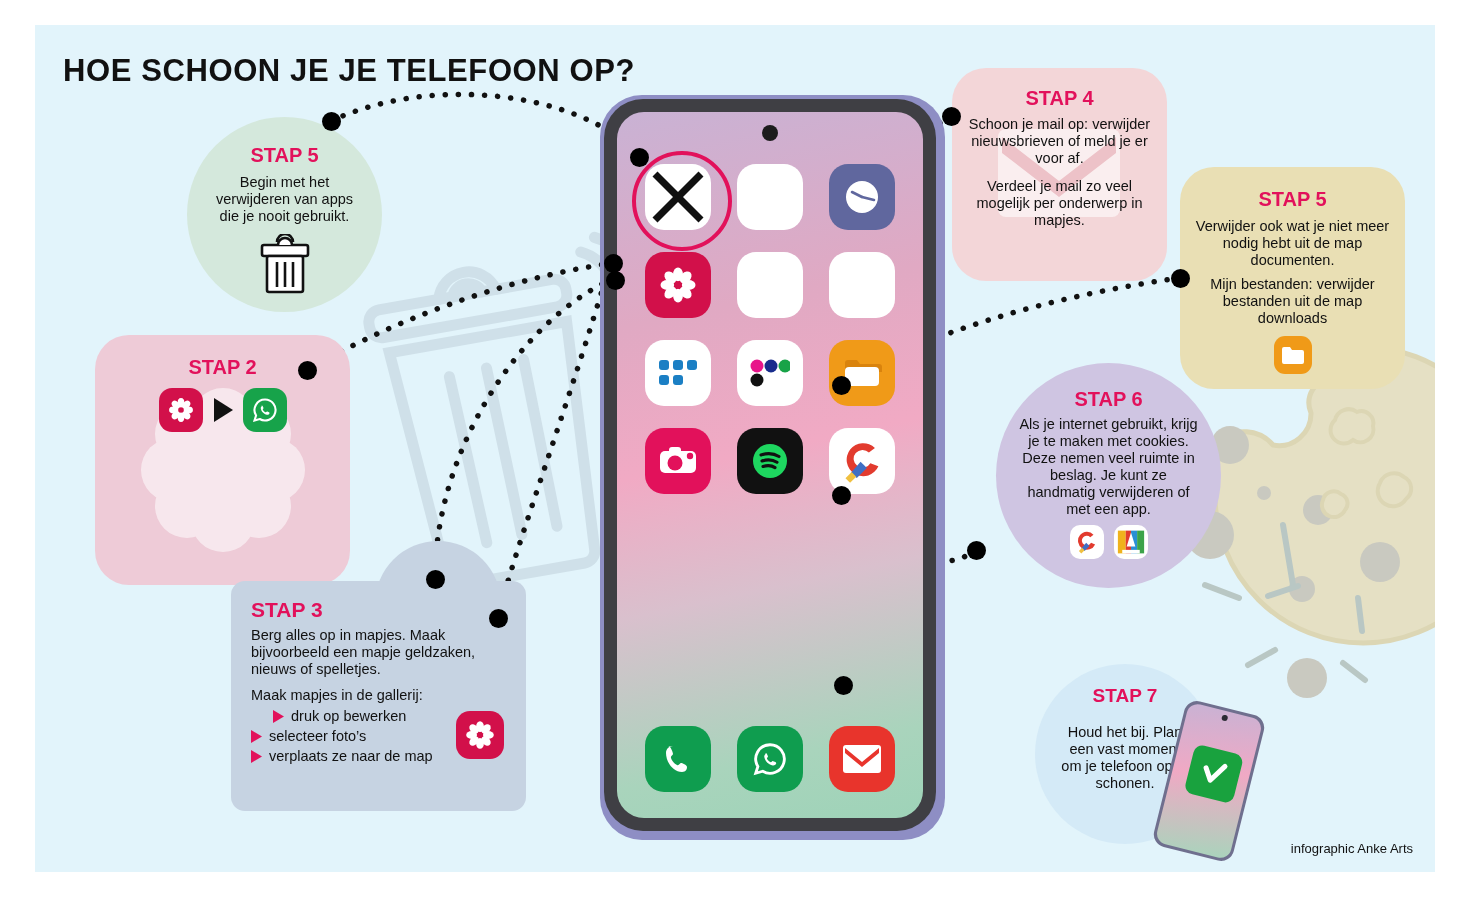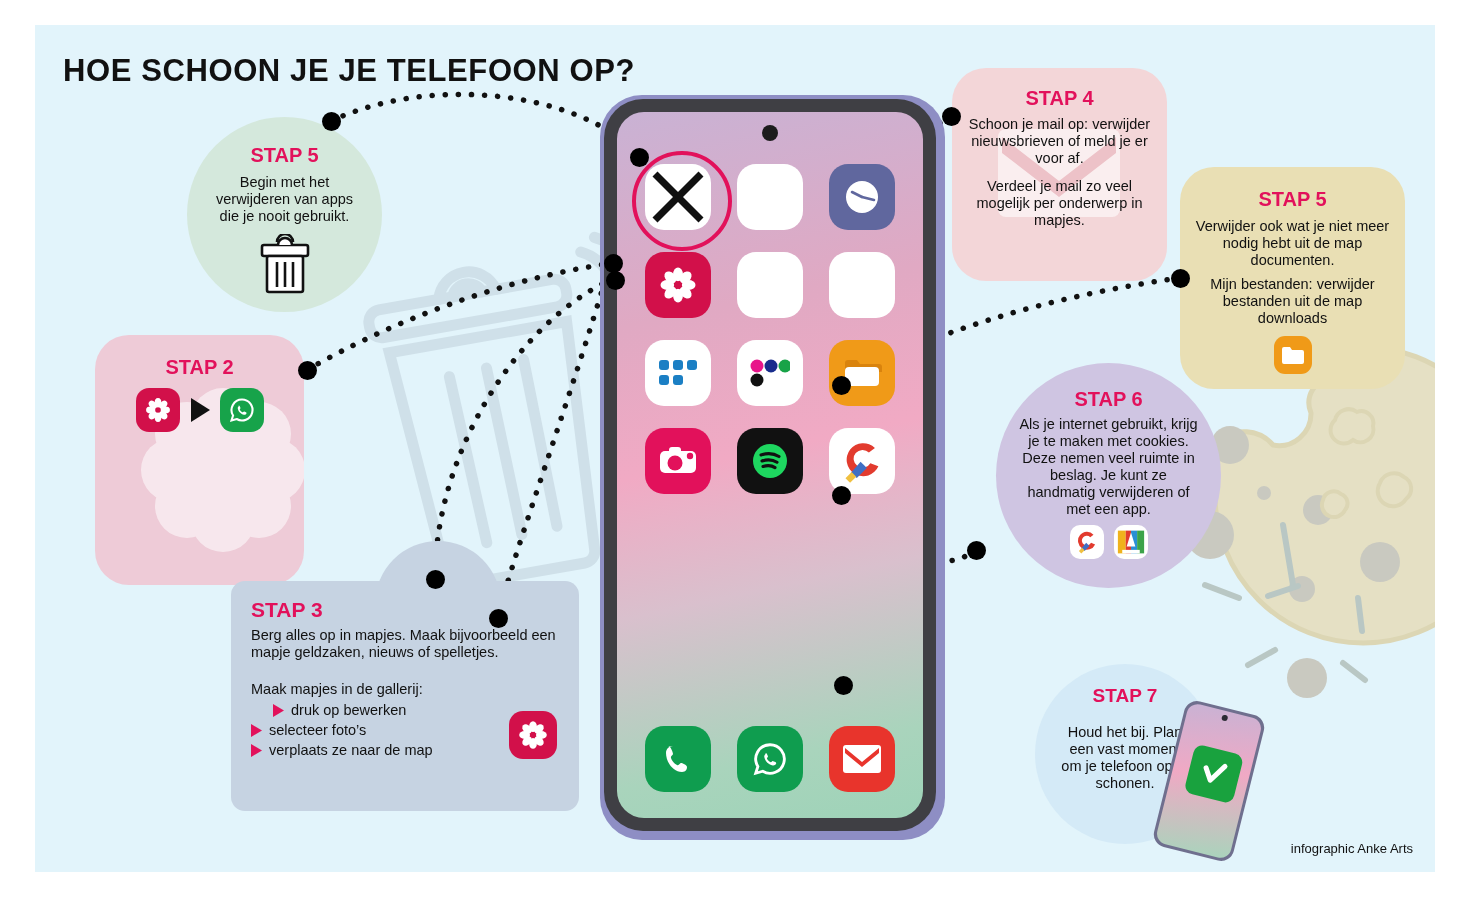--- a/index.html
+++ b/index.html
@@ -117,21 +117,21 @@
         <path d="M20 11 a7 7 0 0 1 14 0" fill="#fff"></path>
         <path d="M19 8 a8 8 0 0 1 16 0"></path>
         <rect x="9" y="22" width="36" height="36" rx="2" fill="#fff"></rect>
         <line x1="19" y1="28" x2="19" y2="53"></line>
         <line x1="27" y1="28" x2="27" y2="53"></line>
         <line x1="35" y1="28" x2="35" y2="53"></line>
       </g>
     </svg>
   </div>
 
-  <div class="bubble rr" style="left:60px;top:310px;width:209px;height:250px;background:#eecbd7;padding-top:22px;overflow:hidden;">
+  <div class="bubble rr" style="left:60px;top:310px;width:255px;height:250px;background:#eecbd7;padding-top:22px;overflow:hidden;">
     <svg width="200" height="200" viewBox="0 0 100 100" style="position:absolute;left:28px;top:35px;opacity:.55">
       <g fill="#fff">
         <circle cx="50" cy="25" r="16"></circle>
             <circle cx="50" cy="75" r="16"></circle>
         <circle cx="25" cy="50" r="16"></circle>
             <circle cx="75" cy="50" r="16"></circle>
         <circle cx="32" cy="32" r="16"></circle>
             <circle cx="68" cy="32" r="16"></circle>
         <circle cx="32" cy="68" r="16"></circle>
             <circle cx="68" cy="68" r="16"></circle>
@@ -160,26 +160,26 @@
           </svg>
       <div style="width:44px;height:44px;border-radius:13px;background:#17a34a;display:flex;align-items:center;justify-content:center;">
         <svg width="28" height="28" viewBox="0 0 32 32">
               <path d="M16 4a12 12 0 0 0-10.2 18.3L4 28l5.9-1.7A12 12 0 1 0 16 4z" fill="none" stroke="#fff" stroke-width="2.4"></path>
               <path d="M12 11c.6-.3 1.1 0 1.4.7l.8 1.8c.2.5 0 .9-.4 1.3-.4.4-.5.6-.2 1.1.6 1 1.6 2 2.7 2.6.5.3.8.2 1.1-.2.4-.5.8-.7 1.3-.5l1.8.8c.7.3.9.8.6 1.4-.5 1-1.6 1.6-2.8 1.4-3.4-.5-6.6-3.7-7.1-7.1-.2-1.2.4-2.3 1.4-2.8z" fill="#fff"></path>
             </svg>
       </div>
     </div>
   </div>
 
-  <div style="position:absolute;left:196px;top:556px;width:348px;height:230px;">
+  <div style="position:absolute;left:196px;top:556px;width:295px;height:230px;">
     <div style="position:absolute;left:144px;top:-40px;width:126px;height:86px;border-radius:64px 64px 0 0;background:#c6d3e2;"></div>
     <div style="position:absolute;inset:0;border-radius:14px;background:#c6d3e2;padding:18px 20px;box-sizing:border-box;">
       <div class="step-h" style="font-size:21px;">STAP 3</div>
       <div class="step-p" style="font-size:14.5px;margin-top:6px;text-align:left;">Berg alles op in mapjes. Maak bijvoorbeeld een mapje geldzaken, nieuws of spelletjes.</div>
-      <div class="step-p" style="font-size:14.5px;margin-top:20px;text-align:left;">Maak mapjes in de gallerij:</div>
+      <div class="step-p" style="font-size:14.5px;margin-top:9px;text-align:left;">Maak mapjes in de gallerij:</div>
       <div style="margin-top:4px;">
         <div style="display:flex;align-items:center;gap:7px;margin-top:3px;padding-left:22px;">
           <svg width="11" height="13" viewBox="0 0 11 13">
                 <polygon points="0,0 11,6.5 0,13" fill="#e2115b"></polygon>
               </svg>
           <span class="step-p" style="font-size:14.5px;">druk op bewerken</span>
         </div>
         <div style="display:flex;align-items:center;gap:7px;margin-top:3px;">
           <svg width="11" height="13" viewBox="0 0 11 13">
                 <polygon points="0,0 11,6.5 0,13" fill="#e2115b"></polygon>

